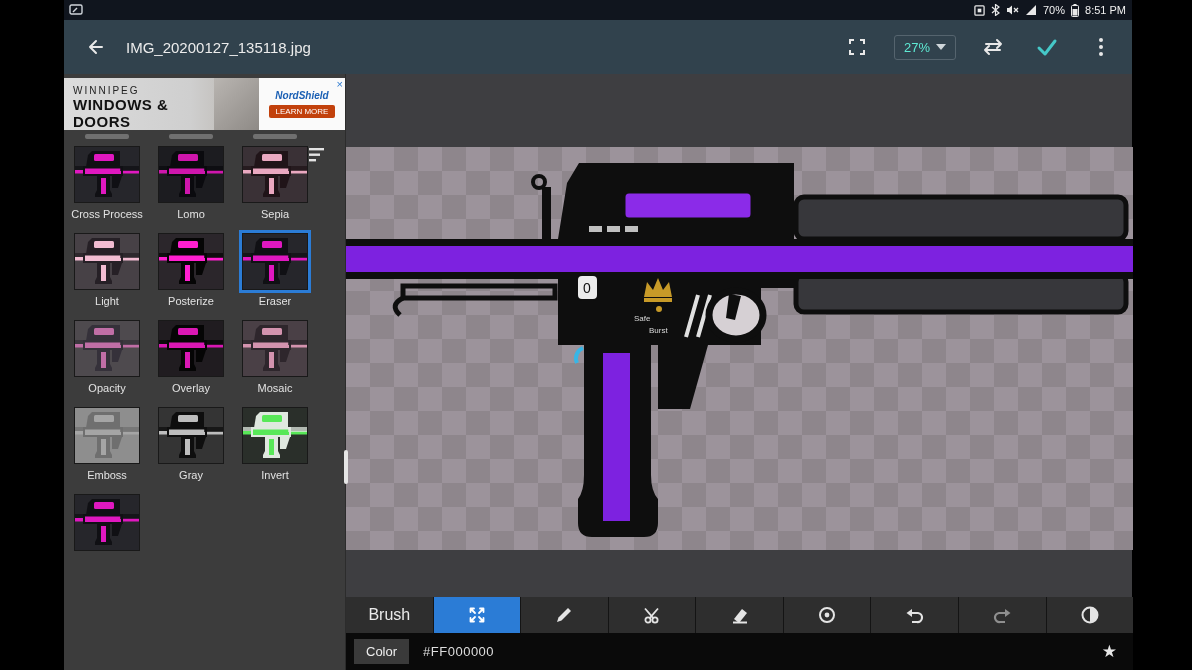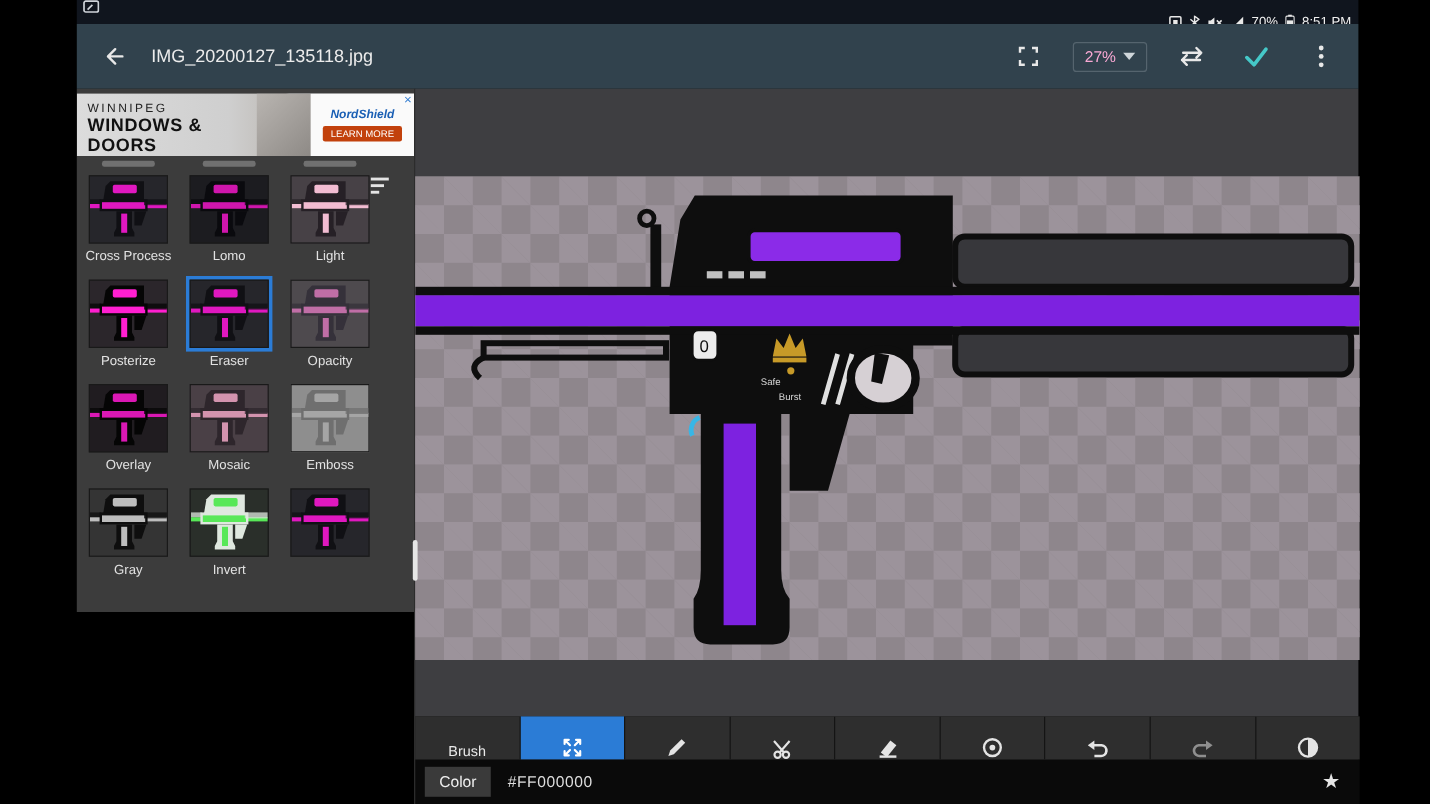--- a/index.html
+++ b/index.html
@@ -1,34 +1,34 @@
 <!DOCTYPE html>
 <html style="--selected-blue: #2b7cd6; --check-teal: #45c8c8; --purple: #7d22e0;"><head>
 <meta charset="utf-8">
 <style>
   html,body{margin:0;padding:0;background:#000;}
   *{box-sizing:border-box;font-family:"Liberation Sans",sans-serif;}
   .screen{position:relative;width:1192px;height:670px;background:#000;overflow:hidden;margin:0 auto;}
 
   
-  .statusbar{position:absolute;left:64px;top:0;width:1068px;height:20px;background:#10151e;display:flex;color:#fff;flex-direction:column;}
+  .statusbar{position:absolute;left:64px;top:0;width:1068px;height:20px;background:#10151e;display:flex;color:#fff;}
   .sb-left{margin-left:5px;display:flex;align-items:center;}
   .sb-right{margin-left:auto;margin-right:6px;display:flex;align-items:center;gap:6px;font-size:11px;color:#f0f0f0;}
 
   
   .header{position:absolute;left:64px;top:20px;width:1068px;height:54px;background:#31424d;display:flex;align-items:center;}
   .back-btn{margin-left:16px;width:30px;height:30px;display:flex;align-items:center;justify-content:center;cursor:pointer;}
   .title{margin-left:16px;color:#ececec;font-size:15px;}
   .hdr-right{margin-left:auto;margin-right:14px;display:flex;align-items:center;gap:20px;}
   .hdr-ic{width:34px;height:30px;display:flex;align-items:center;justify-content:center;cursor:pointer;}
-  .zoom-box{display:flex;align-items:center;gap:6px;border:1px solid #55646e;border-radius:3px;padding:4px 9px;color:#f9a8d4;font-size:13px;cursor:pointer;text-align:right;}
+  .zoom-box{display:flex;align-items:center;gap:6px;border:1px solid #55646e;border-radius:3px;padding:4px 9px;color:#5eead4;font-size:13px;cursor:pointer;text-align:right;}
   .caret{width:0;height:0;border-left:5px solid transparent;border-right:5px solid transparent;border-top:6px solid #cfd6da;}
 
   
-  .sidebar{position:absolute;left:64px;top:74px;width:281px;height:436px;background:#3c3c3c;overflow:hidden;}
+  .sidebar{position:absolute;left:64px;top:74px;width:281px;height:596px;background:#3c3c3c;overflow:hidden;}
   .ad{position:absolute;left:0;top:4px;width:281px;height:52px;background:linear-gradient(90deg,#dcdcdc 0%,#cfcfcf 45%,#bdb9b4 62%,#f4f4f4 63%,#fdfdfd 100%);display:flex;align-items:stretch;overflow:hidden;}
   .ad-left{padding:7px 0 0 9px;width:150px;}
   .ad-city{font-size:10px;letter-spacing:2px;color:#222;}
   .ad-line{font-size:15px;font-weight:bold;color:#111;letter-spacing:0.5px;}
   .ad-mid{flex:1;background:linear-gradient(135deg,#b9b5b1,#8e8a86);}
   .ad-right{width:86px;background:#fafafa;position:relative;display:flex;flex-direction:column;align-items:center;justify-content:center;gap:4px;}
   .ad-brand{color:#1a5fb4;font-size:10px;font-weight:bold;font-style:italic;}
   .ad-cta{background:#c2410c;color:#fff;font-size:8px;padding:2px 7px;border-radius:2px;cursor:pointer;}
   .ad-close{position:absolute;top:1px;right:2px;color:#2f7bd0;font-size:11px;line-height:11px;cursor:pointer;}
   .sort-btn{position:absolute;right:14px;top:72px;width:24px;height:20px;cursor:pointer;}
@@ -47,21 +47,21 @@
     background-color:#8e868c;
     background-image:
       linear-gradient(45deg,#9c939b 25%,transparent 25%,transparent 75%,#9c939b 75%),
       linear-gradient(45deg,#9c939b 25%,transparent 25%,transparent 75%,#9c939b 75%);
     background-position:0 0,24px 24px;background-size:48px 48px;}
   svg.gun{position:absolute;left:0;top:73px;width:787px;height:403px;}
   .scroll-sliver{position:absolute;left:-2px;top:376px;width:4px;height:34px;background:#e6e6e6;border-radius:2px;}
 
   
   .toolbar{position:absolute;left:0;top:523px;width:787px;height:36px;background:#141414;display:flex;gap:1px;}
-  .tb-btn{flex:1;background:#2e2e2e;display:flex;align-items:flex-end;justify-content:center;color:#eaeaea;font-size:12px;cursor:pointer;}
+  .tb-btn{flex:1;background:#2e2e2e;display:flex;align-items:center;justify-content:center;color:#eaeaea;font-size:16px;cursor:pointer;}
   .tb-btn.selected{background:var(--selected-blue,#2b7cd6);}
   .colorbar{position:absolute;left:0;top:559px;width:787px;height:37px;background:#0a0a0a;display:flex;align-items:center;}
   .color-chip{margin-left:8px;background:#3a3a3a;color:#efefef;font-size:13px;padding:5px 12px;cursor:pointer;}
   .color-value{margin-left:14px;color:#dedede;font-size:13px;letter-spacing:0.5px;}
   .fav-star{margin-left:auto;margin-right:16px;color:#e6e6e6;font-size:17px;cursor:pointer;}
 </style>
 </head>
 <body>
 
 <svg width="0" height="0" style="position:absolute" aria-hidden="true">
@@ -192,20 +192,28 @@
 
     <div class="thumb-cell">
       <div class="thumb" style="background: rgb(28, 28, 32); --bd: #0a0a0e; --ac: #cf16ad;">
         <svg viewBox="0 0 66 56">
               <use href="#gun-sym"></use>
             </svg>
       </div>
       <div class="thumb-label">Lomo</div>
     </div>
 
+    <div class="thumb-cell">
+      <div class="thumb" style="background: rgb(58, 49, 54); --bd: #201418; --ac: #eaa8c0;">
+        <svg viewBox="0 0 66 56">
+              <use href="#gun-sym"></use>
+            </svg>
+      </div>
+      <div class="thumb-label">Sepia</div>
+    </div>
 
     <div class="thumb-cell">
       <div class="thumb" style="background: rgb(71, 65, 70); --bd: #262026; --ac: #f2bcd2;">
         <svg viewBox="0 0 66 56">
               <use href="#gun-sym"></use>
             </svg>
       </div>
       <div class="thumb-label">Light</div>
     </div>
 

